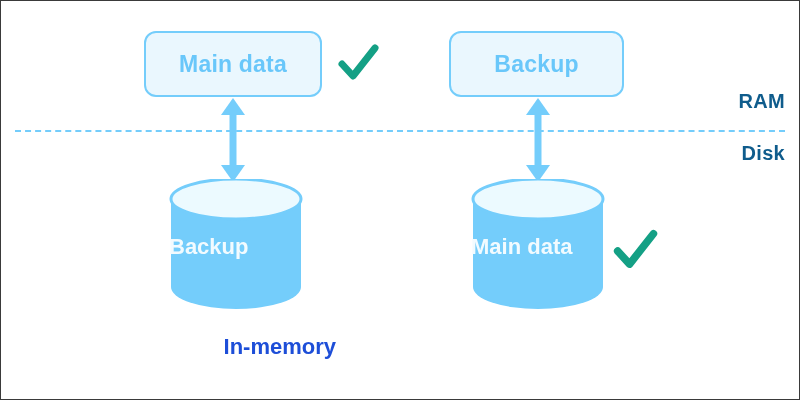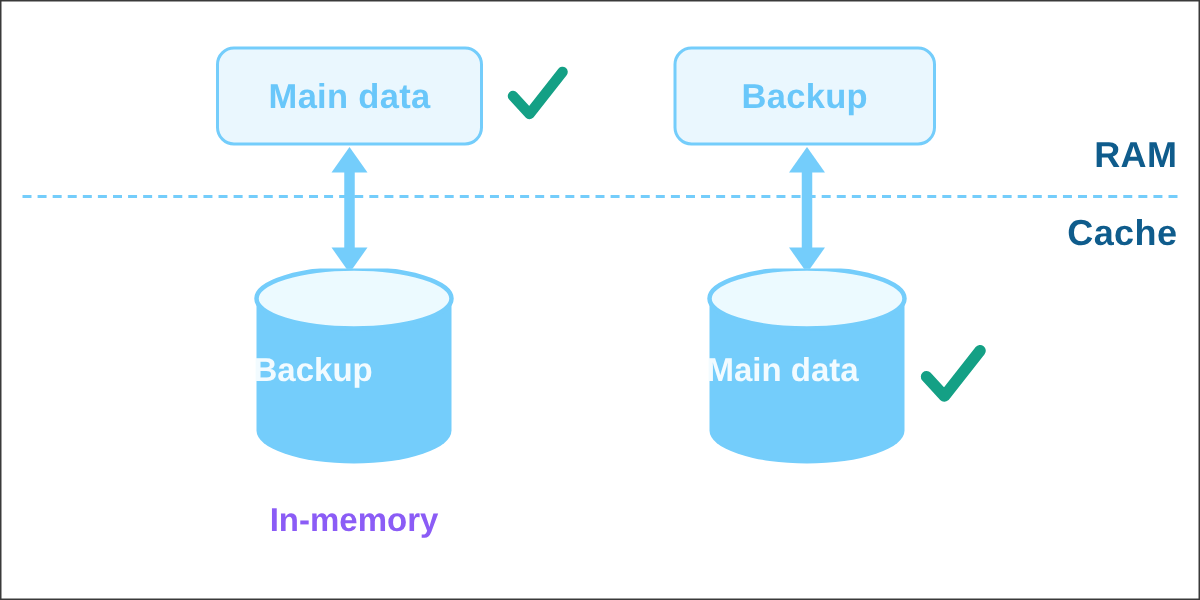--- a/index.html
+++ b/index.html
@@ -44,21 +44,21 @@
     position: absolute;
     left: 14px;
     right: 14px;
     top: 129px;
     height: 0;
     border-top: 2px dashed #74cdfb;
   }
   .tier-label {
     position: absolute;
     color: #0f5c8c;
-    font-size: 24px;
+    font-size: 20px;
     font-weight: bold;
     letter-spacing: 0.3px;
     user-select: none;
   }
   .tier-ram  { right: 14px; top: 89px; }
   .tier-disk { right: 14px; top: 141px; }
 
   
   .cylinder {
     position: absolute;
@@ -71,39 +71,39 @@
     color: #f2fbff;
     font-size: 22px;
     font-weight: bold;
     pointer-events: none;
     user-select: none;
   }
 
   
   .foot-label {
     position: absolute;
-    text-align: center;
-    color: #8b5cf6;
+    text-align: right;
+    color: #1d4ed8;
     font-size: 22px;
     font-weight: bold;
     user-select: none;
   }
 
   
   .arrow, .check { position: absolute; }
 </style>
 </head>
 <body>
 
 <div id="canvas">
 
   <div class="divider"></div>
 
   <div class="tier-label tier-ram">RAM</div>
-  <div class="tier-label tier-disk">Cache</div>
+  <div class="tier-label tier-disk">Disk</div>
 
   <div class="ram-box" style="left:143px; top:30px; width:178px; height:66px;">
     <span class="ram-box-label">Main data</span>
   </div>
 
   <svg class="check" style="left:333px; top:38px;" width="48" height="48" viewBox="0 0 48 48">
     <path d="M8 25 L19 37 L41 9" fill="none" stroke="#14a085" stroke-width="7" stroke-linecap="round" stroke-linejoin="round"></path>
   </svg>
 
   <svg class="arrow" style="left:219px; top:97px;" width="26" height="84" viewBox="0 0 26 84">

